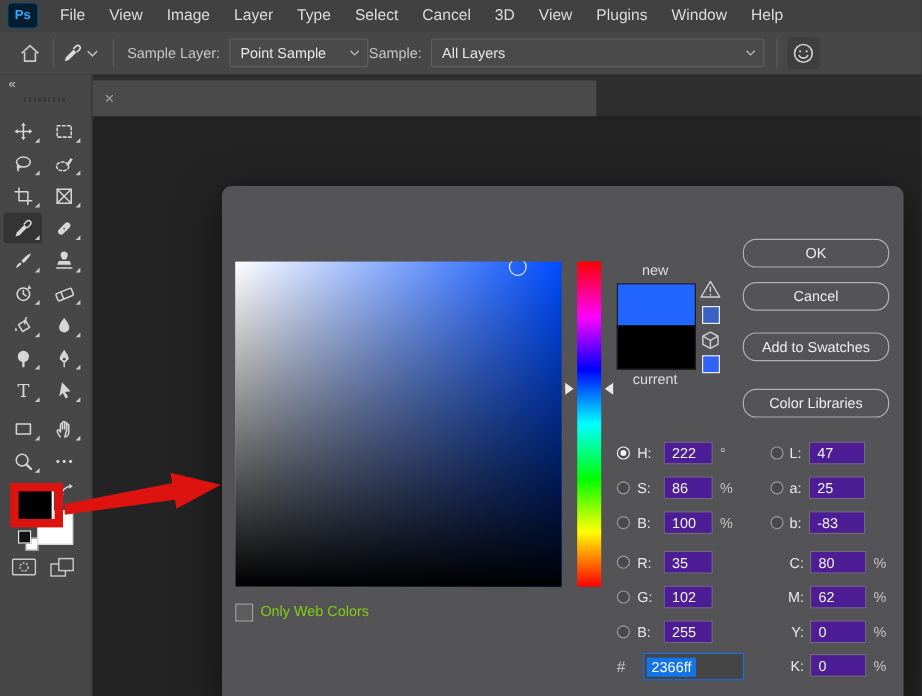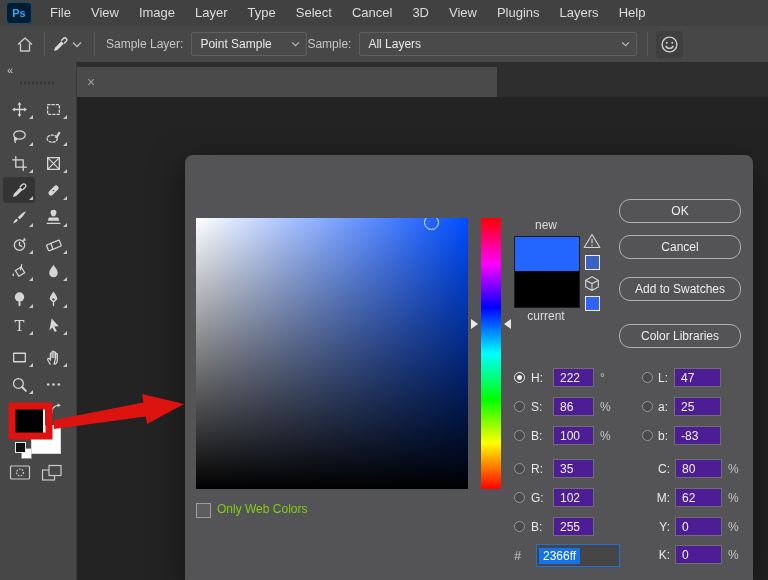--- a/index.html
+++ b/index.html
@@ -113,21 +113,21 @@
   <div class="menu-item">File</div>
   <div class="menu-item">View</div>
   <div class="menu-item">Image</div>
   <div class="menu-item">Layer</div>
   <div class="menu-item">Type</div>
   <div class="menu-item">Select</div>
   <div class="menu-item">Cancel</div>
   <div class="menu-item">3D</div>
   <div class="menu-item">View</div>
   <div class="menu-item">Plugins</div>
-  <div class="menu-item">Layers</div>
+  <div class="menu-item">Window</div>
   <div class="menu-item">Help</div>
 </div>
 
 <div class="abs optionsbar">
   <span style="margin-left:16px">
     <svg width="18" height="17" viewBox="0 0 18 17" fill="none" stroke="#c9c9c9" stroke-width="1.4" stroke-linejoin="round">
         <path d="M2 8.5 9 2l7 6.5M4.5 7.6V15h9V7.6"></path>
       </svg>
   </span>
   <span class="vsep" style="margin-left:10px"></span>

